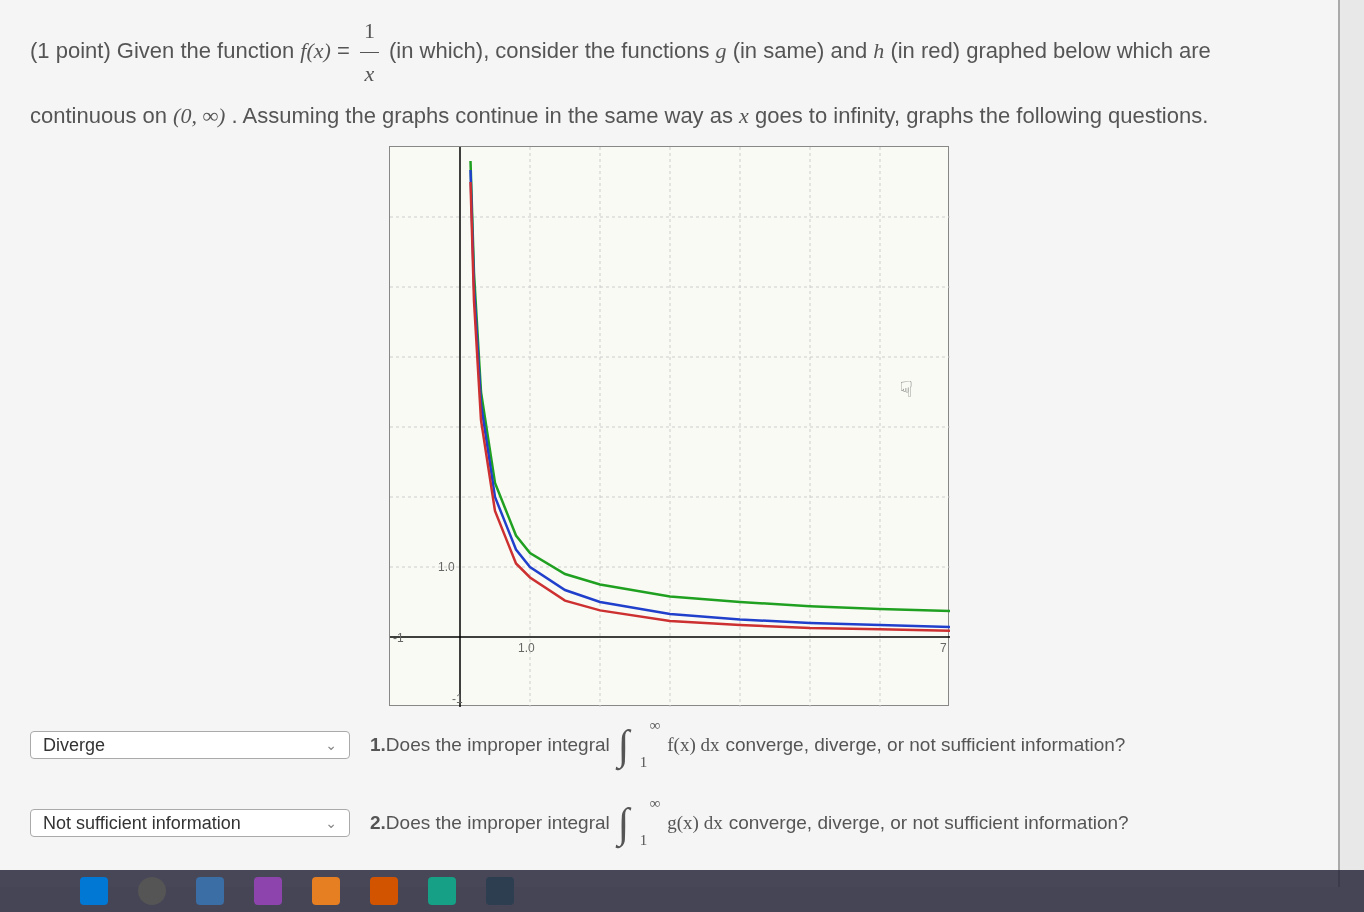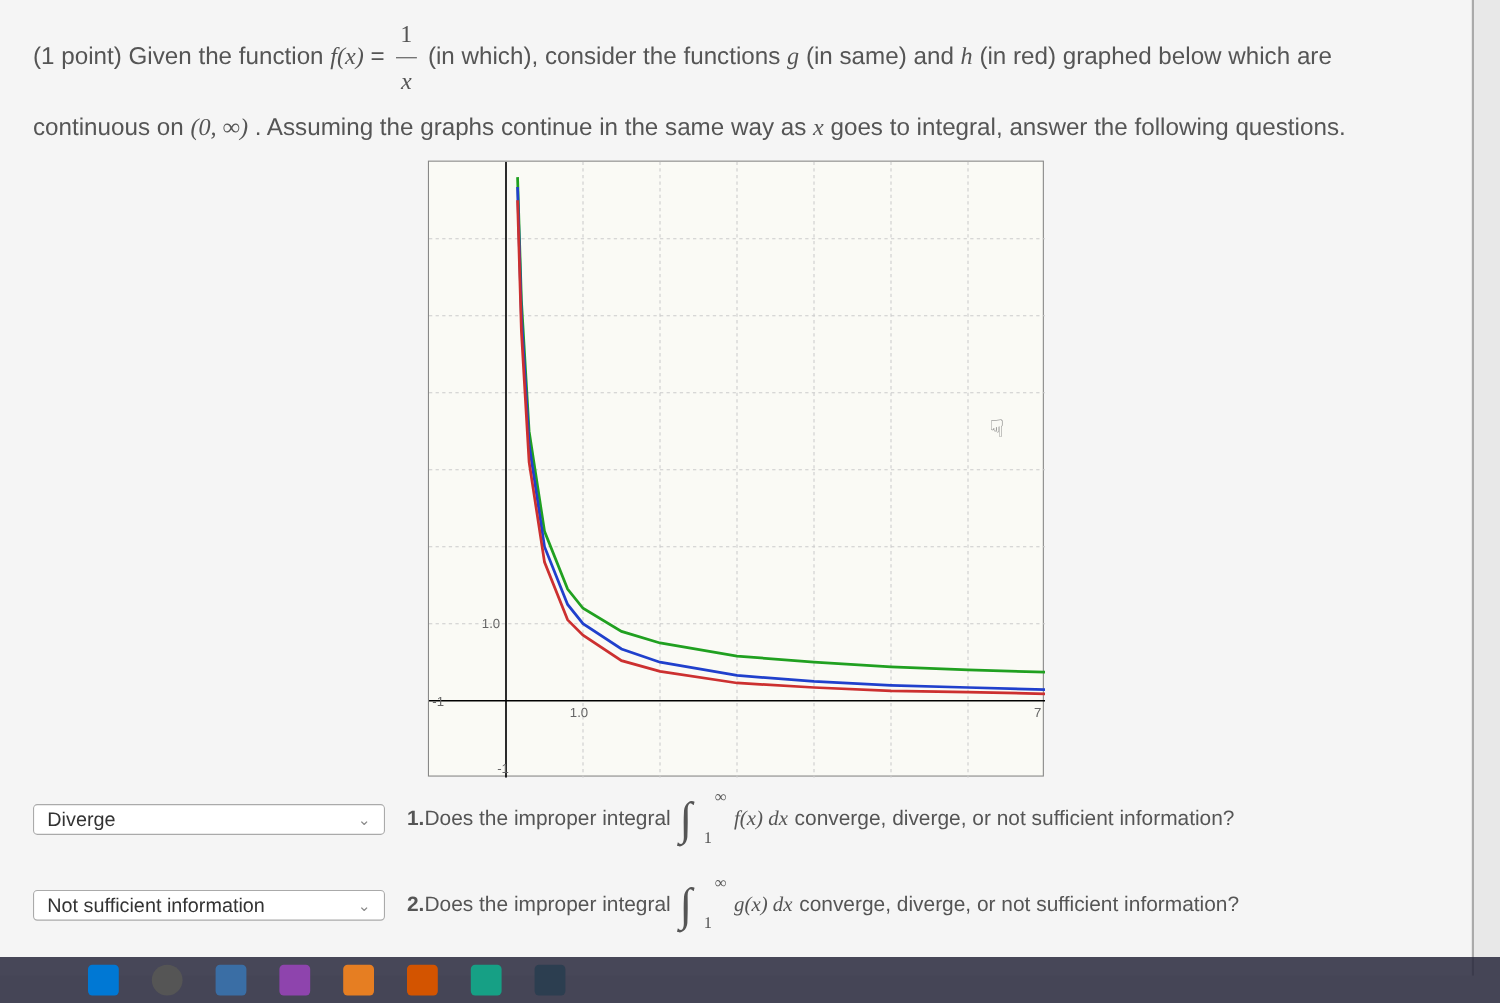--- a/index.html
+++ b/index.html
@@ -88,21 +88,21 @@
   }
   .integral {
     font-family: 'Times New Roman', serif;
     font-size: 24px;
     margin: 0 8px;
     position: relative;
   }
   .integral .int-sym { font-size: 42px; }
   .integral .upper { position: absolute; top: -4px; left: 32px; font-size: 15px; }
   .integral .lower { position: absolute; bottom: -2px; left: 22px; font-size: 15px; }
-  .math-expr { font-family: 'Times New Roman', serif; font-style: italic; margin: 0 6px 0 30px; }
+  .math-expr { font-family: 'Times New Roman', serif; margin: 0 6px 0 30px; }
   .taskbar {
     position: absolute;
     bottom: 0;
     left: 0;
     right: 0;
     height: 42px;
     background: rgba(40,40,60,0.85);
     display: flex;
     align-items: center;
     padding: 0 80px;
@@ -123,21 +123,21 @@
       <span class="den math-var">x</span>
     </span>
     <span> (in which), consider the functions </span>
     <span class="math-var">g</span>
     <span> (in same) and </span>
     <span class="math-var">h</span>
     <span> (in red) graphed below which are continuous on </span>
     <span class="math-var">(0, ∞)</span>
     <span>. Assuming the graphs continue in the same way as </span>
     <span class="math-var">x</span>
-    <span> goes to integral, answer the following questions.</span>
+    <span> goes to infinity, graphs the following questions.</span>
   </div>
 
   <div class="graph-container">
     <div class="graph">
       <svg width="560" height="560" viewBox="0 0 560 560">
 
         <g stroke="#ccc" stroke-width="1" stroke-dasharray="3,3">
           <line x1="0" y1="70" x2="560" y2="70"></line>
             <line x1="0" y1="140" x2="560" y2="140"></line>
           <line x1="0" y1="210" x2="560" y2="210"></line>

